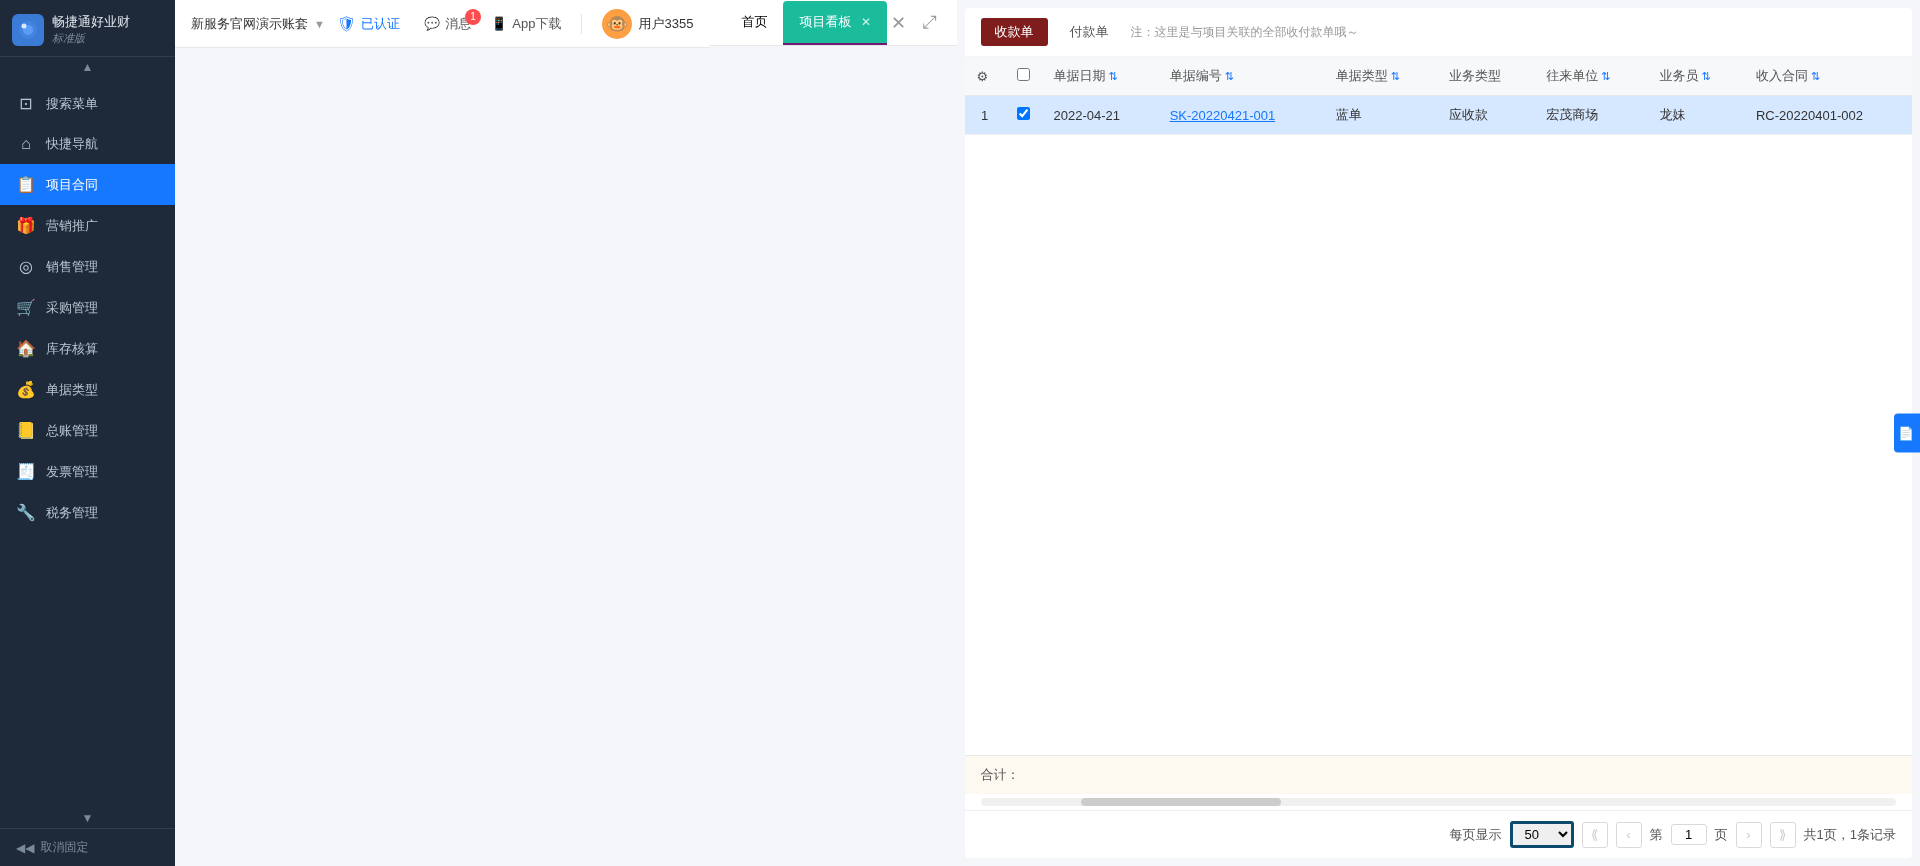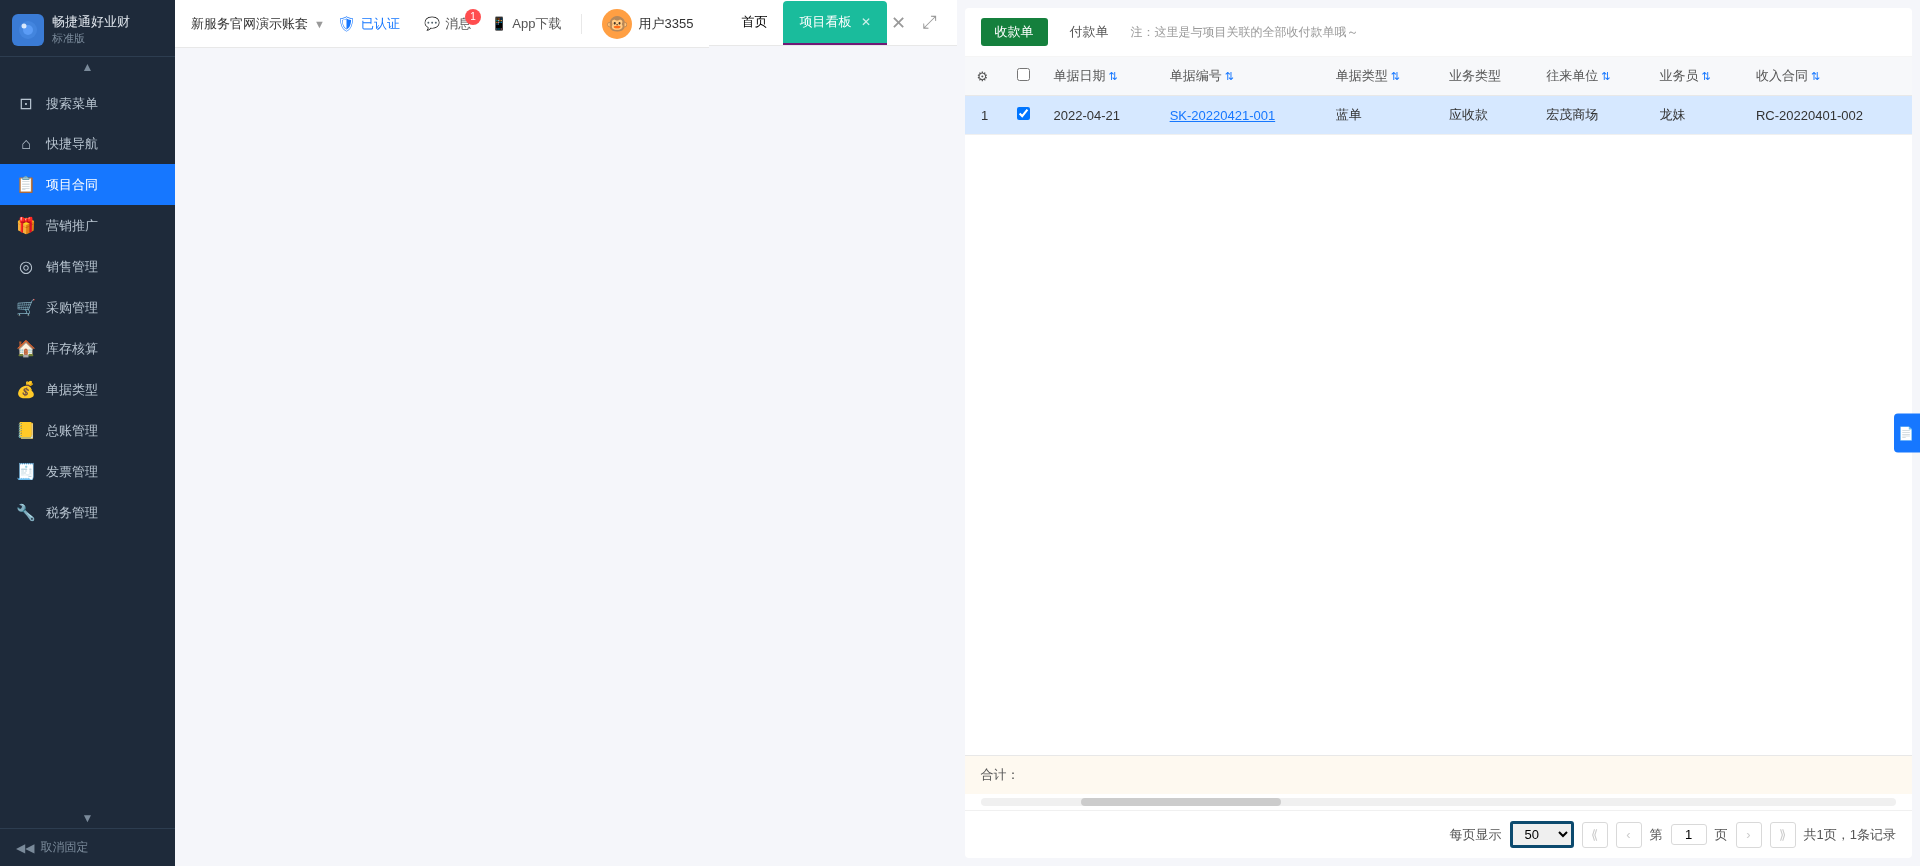--- a/index.html
+++ b/index.html
@@ -34,20 +34,21 @@
       font-size: 16px;
     }
     .sidebar-logo-text {
       font-size: 13px;
       color: #e0e6ed;
       line-height: 1.3;
     }
     .sidebar-logo-sub {
       font-size: 11px;
       color: #7a8a9a;
+      font-style: italic;
     }
     .sidebar-nav {
       flex: 1;
       overflow-y: auto;
       padding: 6px 0;
     }
     .sidebar-nav::-webkit-scrollbar { width: 4px; }
     .sidebar-nav::-webkit-scrollbar-thumb { background: #3a4a5a; border-radius: 2px; }
     .sidebar-item {
       display: flex;
@@ -298,21 +299,21 @@
       gap: 8px;
       border-bottom: 1px solid #f5f5f5;
     }
     .inner-tab {
       padding: 5px 14px;
       border-radius: 3px;
       cursor: pointer;
       font-size: 13px;
     }
     .inner-tab.active {
-      background: #15803d;
+      background: #7f1d1d;
       color: white;
     }
     .inner-tab.inactive {
       color: #555;
       background: transparent;
     }
     .inner-note {
       color: #999;
       font-size: 12px;
     }

